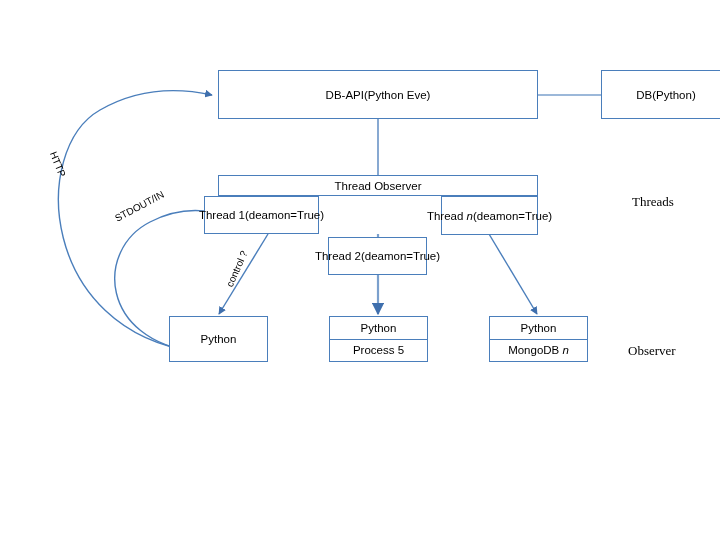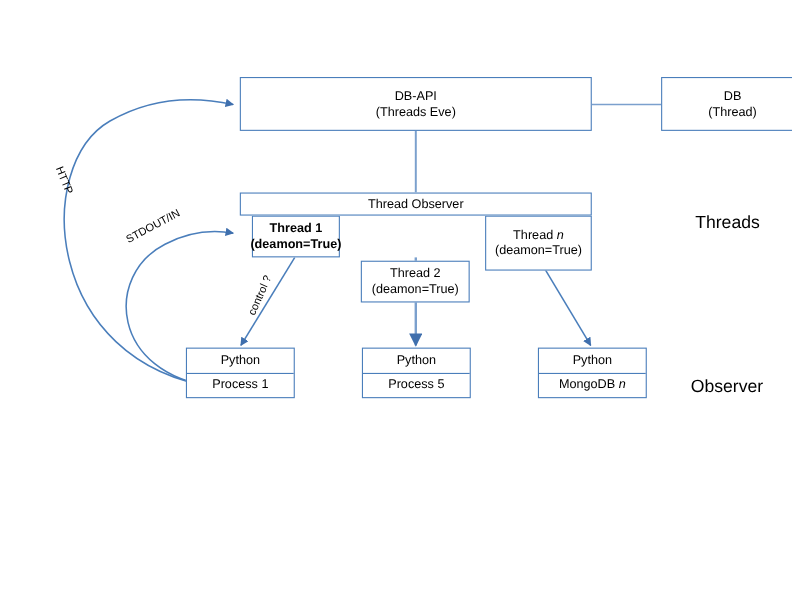--- a/index.html
+++ b/index.html
@@ -34,53 +34,54 @@
     border: 1.3px solid #4a7ebb;
     background: #ffffff;
     display: flex;
     flex-direction: column;
     align-items: stretch;
     justify-content: center;
   }
   .cell {
     box-sizing: border-box;
     display: flex;
-    flex-direction: column;
+    flex-direction: row;
     align-items: center;
     justify-content: center;
     text-align: center;
     font-size: 11.5px;
     line-height: 14px;
     color: #000000;
     flex: 1 1 auto;
   }
   .cell-divider {
     border-top: 1.3px solid #4a7ebb;
   }
   .lbl-line { display: block; white-space: nowrap; }
   .ital { font-style: italic; }
 
   
   #db-api-node   { left: 218px; top: 70px;  width: 320px; height: 49px; }
   #db-node       { left: 601px; top: 70px;  width: 130px; height: 49px; }
 
   #thread-observer-node { left: 218px; top: 175px; width: 320px; height: 21px; }
-  #thread-1-node { left: 229px; top: 196px; width: 80px; height: 38px; font-weight: bold; }
+  #thread-1-node { left: 204px; top: 196px; width: 115px; height: 38px; }
   #thread-2-node { left: 328px; top: 196px; width: 99px; height: 38px; margin-top: 41px; }
-  #thread-n-node { left: 441px; top: 196px; width: 97px; height: 50px; justify-content: center; }
+  #thread-n-node { left: 441px; top: 196px; width: 97px; height: 39px; justify-content: center; }
 
   #process-1-node { left: 169px; top: 316px; width: 99px; height: 46px; }
   #process-2-node { left: 329px; top: 316px; width: 99px; height: 46px; }
   #process-n-node { left: 489px; top: 316px; width: 99px; height: 46px; }
 
   .side-label {
     position: absolute;
-    font-size: 16px;
+    font-size: 13px;
     color: #000000;
     white-space: nowrap;
+    font-family: Liberation Serif, serif;
   }
   #threads-side-label   { left: 632px; top: 194px; }
   #processes-side-label { left: 628px; top: 343px; }
 
   .edge-label {
     position: absolute;
     font-size: 10px;
     color: #000000;
     white-space: nowrap;
     transform-origin: 0 0;
@@ -112,28 +113,28 @@
     <line x1="489" y1="234" x2="537" y2="314" stroke="#4a7ebb" stroke-width="1.4" marker-end="url(#arrow)"></line>
 
     <path d="M 196 352 C 40 330 30 150 100 110 C 140 87 180 88 212 95" fill="none" stroke="#4a7ebb" stroke-width="1.4" marker-end="url(#arrow)"></path>
 
     <path d="M 196 352 C 100 340 95 250 150 222 C 175 209 195 209 212 212" fill="none" stroke="#4a7ebb" stroke-width="1.4" marker-end="url(#arrow)"></path>
   </svg>
 
   <div class="node" id="db-api-node">
     <div class="cell">
       <span class="lbl-line">DB-API</span>
-      <span class="lbl-line">(Threads Eve)</span>
+      <span class="lbl-line">(Python Eve)</span>
     </div>
   </div>
 
   <div class="node" id="db-node">
     <div class="cell">
       <span class="lbl-line">DB</span>
-      <span class="lbl-line">(Thread)</span>
+      <span class="lbl-line">(Python)</span>
     </div>
   </div>
 
   <div class="node" id="thread-observer-node">
     <div class="cell">
       <span class="lbl-line">Thread Observer</span>
     </div>
   </div>
 
   <div class="node" id="thread-1-node">
@@ -154,23 +155,20 @@
     <div class="cell">
       <span class="lbl-line"><span>Thread </span><span class="ital">n</span></span>
       <span class="lbl-line">(deamon=True)</span>
     </div>
   </div>
 
   <div class="node" id="process-1-node">
     <div class="cell">
       <span class="lbl-line">Python</span>
     </div>
-    <div class="cell cell-divider">
-      <span class="lbl-line">Process 1</span>
-    </div>
   </div>
 
   <div class="node" id="process-2-node">
     <div class="cell">
       <span class="lbl-line">Python</span>
     </div>
     <div class="cell cell-divider">
       <span class="lbl-line">Process 5</span>
     </div>
   </div>

